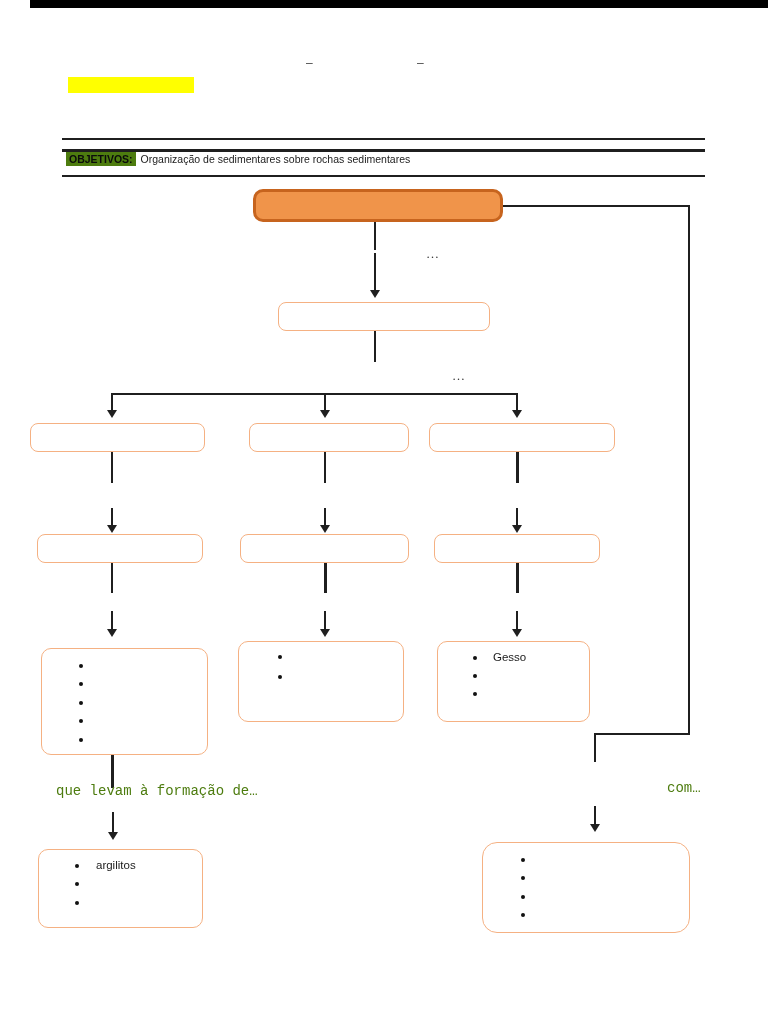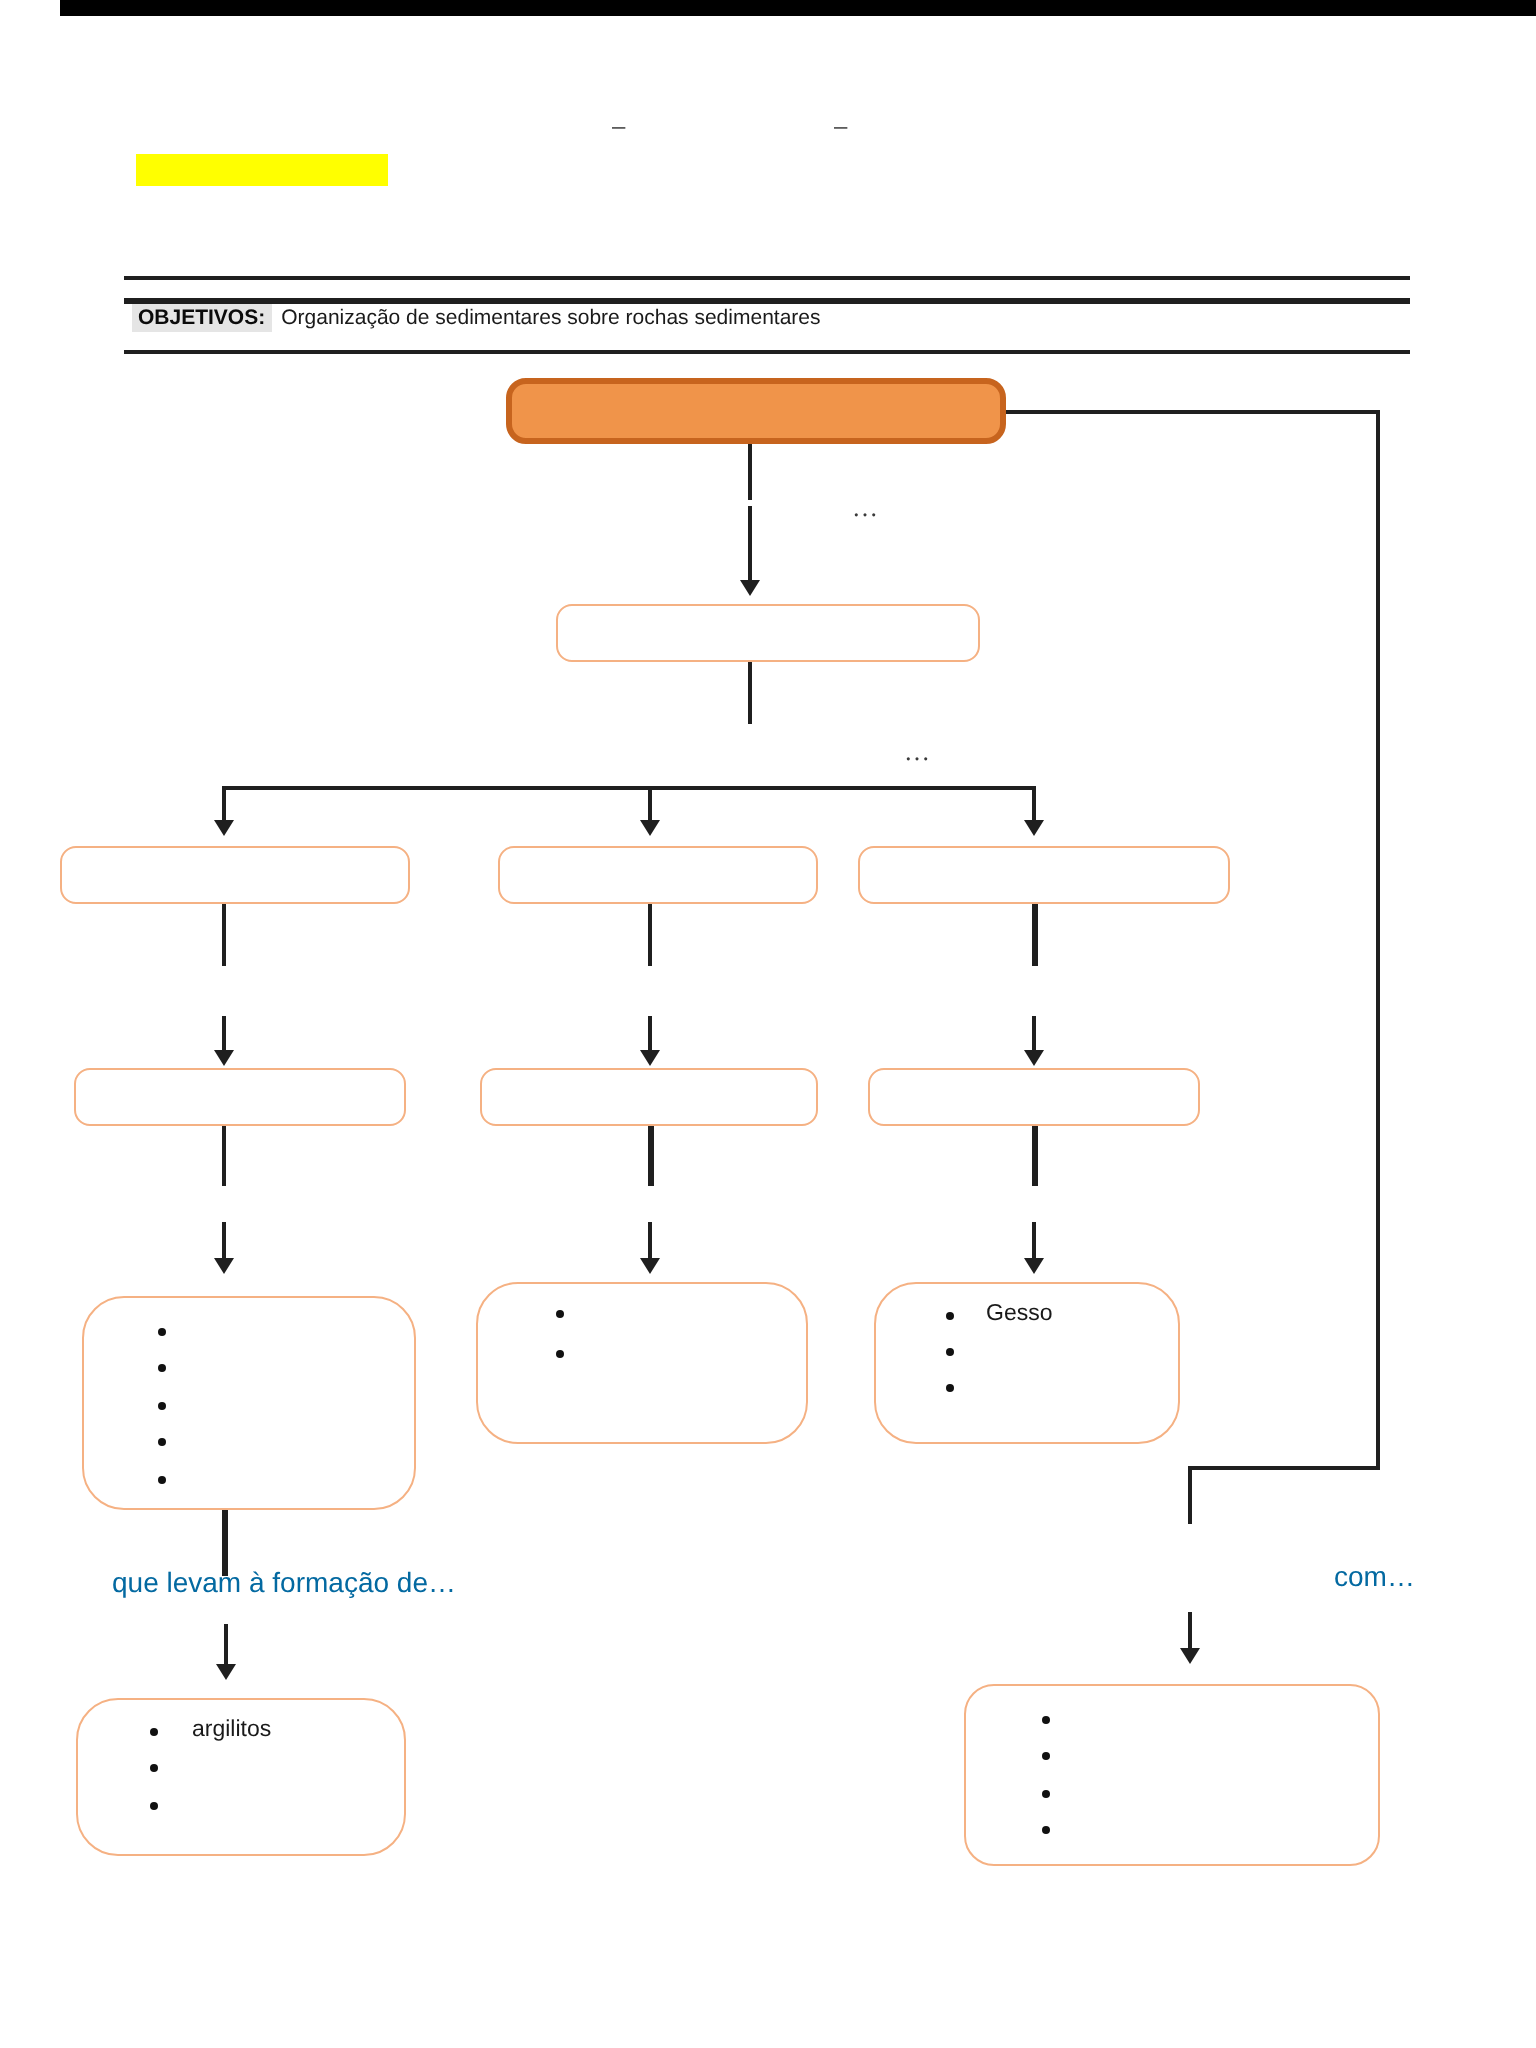--- a/index.html
+++ b/index.html
@@ -5,36 +5,36 @@
   html,body{margin:0;padding:0;background:#ffffff;}
   #page{position:relative;width:768px;height:1024px;background:#ffffff;overflow:hidden;
         font-family:"Liberation Sans",sans-serif;color:#1a1a1a;}
   .abs{position:absolute;}
   .hline{position:absolute;background:#1f1f1f;}
   .vline{position:absolute;background:#1f1f1f;}
   .ahead{position:absolute;width:0;height:0;border-left:5px solid transparent;
          border-right:5px solid transparent;border-top:8px solid #1f1f1f;}
   .obox{position:absolute;box-sizing:border-box;background:#fff;
         border:1.5px solid #F5B183;border-radius:8px;}
-  .bigbox{border-radius:21px;}
+  .bigbox{border-radius:10px;}
   .node-main{position:absolute;box-sizing:border-box;background:#F0944A;
         border:3px solid #C7641E;border-radius:10px;}
   .bullets{box-sizing:border-box;height:100%;display:flex;flex-direction:column;
         padding-top:var(--pt,7px);padding-left:var(--pl,36px);}
   .brow{height:var(--rh,18.5px);display:flex;align-items:center;flex:none;}
   .dot{width:4px;height:4px;border-radius:50%;background:#111;flex:none;
         margin-right:var(--gap,16px);}
   .blabel{font-size:11.5px;line-height:1;color:#1a1a1a;}
-  .serif-caption{position:absolute;font-family:Liberation Sans, sans-serif;
-        font-size:14px;color:#0369a1;white-space:nowrap;}
+  .serif-caption{position:absolute;font-family:Liberation Mono, monospace;
+        font-size:14px;color:#4d7c0f;white-space:nowrap;}
   .ellipsis{position:absolute;font-family:"Liberation Serif",serif;
         font-size:13px;color:#3a3a3a;letter-spacing:1px;}
   .dashmark{position:absolute;font-size:12px;color:#4a4a4a;}
   .hdr-line{position:absolute;left:66px;top:153px;font-size:10.5px;white-space:nowrap;}
-  .hdr-label{background:#e5e5e5;color:#0b0b0b;font-weight:bold;padding:1px 3px;}
+  .hdr-label{background:#4d7c0f;color:#0b0b0b;font-weight:bold;padding:1px 3px;}
   .hdr-text{margin-left:5px;color:#1a1a1a;}
 </style>
 </head>
 <body>
 
 <div id="page">
 
   <div class="abs" style="left:30px;top:0;width:738px;height:8px;background:#000;"></div>
 
   <span class="dashmark" style="left:306px;top:56px;">–</span>

